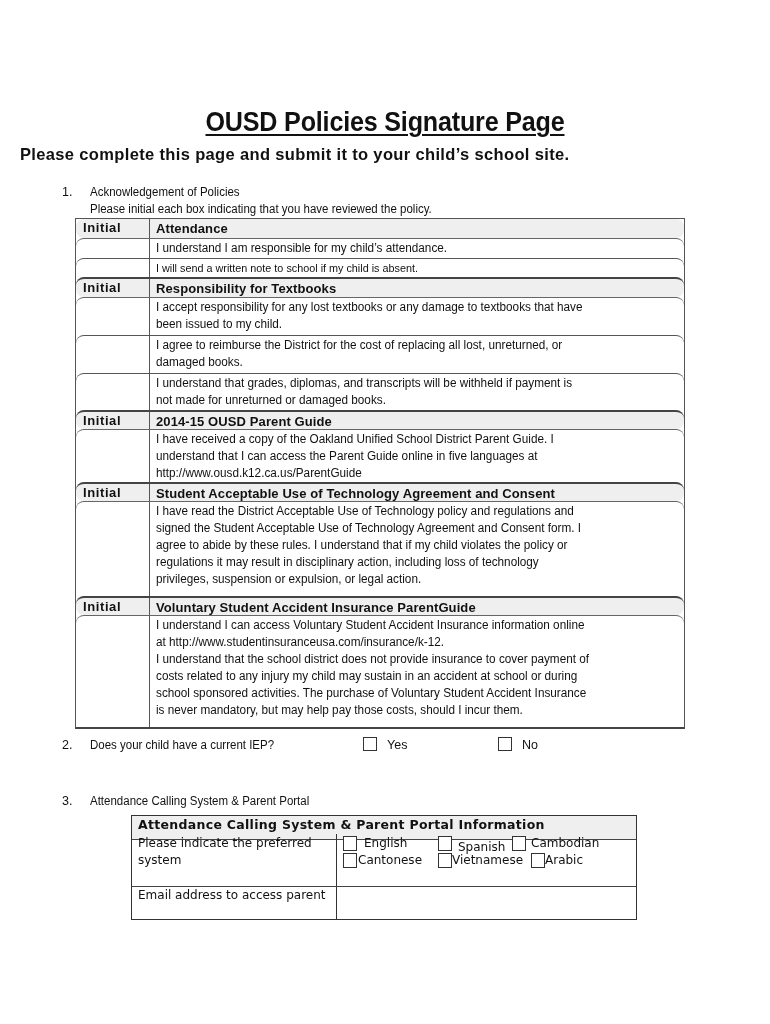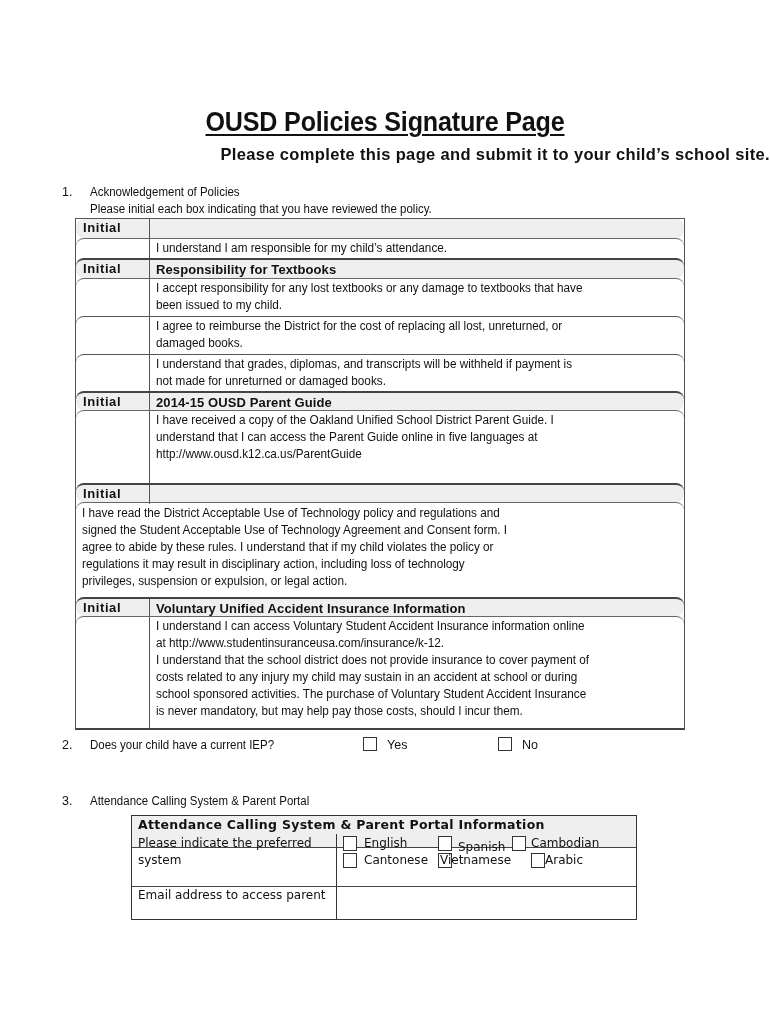--- a/index.html
+++ b/index.html
@@ -8,21 +8,21 @@
 
     .title {
       position: absolute; left: 0; width: 770px; top: 107px;
       text-align: center; font-size: 27px; font-weight: bold;
       text-decoration: underline; text-decoration-thickness: 2px;
       text-underline-offset: 3px; letter-spacing: -0.2px;
       transform: scaleX(0.93); transform-origin: center;
     }
     .subtitle {
       position: absolute; left: 0; width: 770px; top: 145px;
-      text-align: right; font-size: 16.5px; font-weight: bold; letter-spacing: 0.35px;
+      text-align: left; font-size: 16.5px; font-weight: bold; letter-spacing: 0.35px;
       padding-left: 20px;
     }
 
     .section-num { position: absolute; font-size: 12.5px; }
     .section-text { position: absolute; font-size: 12.5px; white-space: nowrap; transform: scaleX(0.92); transform-origin: left; }
 
     
     .policy-table {
       position: absolute; left: 75px; top: 218px; width: 610px;
       border: 1.5px solid #555; border-bottom: 2px solid #444;
@@ -49,21 +49,21 @@
       position: absolute; width: 14px; height: 14px; border: 1px solid #333; background: #fff;
     }
     .cb-label { position: absolute; font-size: 12.5px; }
 
     
     .att-table {
       position: absolute; left: 131px; top: 815px; width: 506px; height: 105px;
       border: 1px solid #333;
     }
     .att-head {
-      position: absolute; left: 0; top: 0; width: 100%; height: 32px;
+      position: absolute; left: 0; top: 0; width: 100%; height: 24px;
       background: #efefef; border-bottom: 1px solid #444;
       font-size: 12.5px; font-weight: bold; padding-left: 6px; line-height: 18px; letter-spacing: 0.3px;
       font-family: "DejaVu Sans", sans-serif; white-space: nowrap;
     }
     .att-divider { position: absolute; left: 204px; top: 18px; width: 1px; height: 86px; background: #333; }
     .att-row-line { position: absolute; left: 0; top: 70px; width: 100%; height: 1px; background: #444; }
     .att-label {
       position: absolute; left: 6px; width: 196px; font-size: 12px; line-height: 17px;
       font-family: "DejaVu Sans", sans-serif;
     }
@@ -77,27 +77,34 @@
 <div class="subtitle">Please complete this page and submit it to your child’s school site.</div>
 
 <div class="section-num" style="left:62px; top:185px;">1.</div>
 <div class="section-text" style="left:90px; top:185px;">Acknowledgement of Policies</div>
 <div class="section-text" style="left:90px; top:202px;">Please initial each box indicating that you have reviewed the policy.</div>
 
 <div class="policy-table">
 
   <div class="prow header" style="height:19px;">
     <div class="pcell-init">Initial</div>
+    <div class="pcell-text head">Attendance</div>
   </div>
   <div class="prow after-header" style="height:20px;">
     <div class="pcell-init"></div>
     <div class="pcell-text">
         <span class="line narrow">I understand I am responsible for my child’s attendance.</span>
       </div>
   </div>
+  <div class="prow" style="height:19px;">
+    <div class="pcell-init"></div>
+    <div class="pcell-text small">
+        <span class="line narrow">I will send a written note to school if my child is absent.</span>
+      </div>
+  </div>
 
   <div class="prow header" style="height:20px;">
     <div class="pcell-init">Initial</div>
     <div class="pcell-text head">Responsibility for Textbooks</div>
   </div>
   <div class="prow after-header" style="height:38px;justify-content:center;">
     <div class="pcell-init"></div>
     <div class="pcell-text">
       <span class="line narrow">I accept responsibility for any lost textbooks or any damage to textbooks that have</span>
       <span class="line narrow">been issued to my child.</span>
@@ -115,46 +122,47 @@
     <div class="pcell-text">
       <span class="line narrow">I understand that grades, diplomas, and transcripts will be withheld if payment is</span>
       <span class="line narrow">not made for unreturned or damaged books.</span>
     </div>
   </div>
 
   <div class="prow header" style="height:19px;">
     <div class="pcell-init">Initial</div>
     <div class="pcell-text head">2014-15 OUSD Parent Guide</div>
   </div>
-  <div class="prow after-header" style="height:73px;">
+  <div class="prow after-header" style="height:53px;">
     <div class="pcell-init"></div>
     <div class="pcell-text">
       <span class="line narrow">I have received a copy of the Oakland Unified School District Parent Guide. I</span>
       <span class="line narrow">understand that I can access the Parent Guide online in five languages at</span>
       <span class="line narrow">http://www.ousd.k12.ca.us/ParentGuide</span>
     </div>
   </div>
 
   <div class="prow header" style="height:19px;">
     <div class="pcell-init">Initial</div>
-  </div>
-  <div class="prow after-header" style="height:95px;flex-direction:column;">
+    <div class="pcell-text head">Student Acceptable Use of Technology Agreement and Consent</div>
+  </div>
+  <div class="prow after-header" style="height:95px;">
     <div class="pcell-init"></div>
     <div class="pcell-text">
       <span class="line narrow">I have read the District Acceptable Use of Technology policy and regulations and</span>
       <span class="line narrow">signed the Student Acceptable Use of Technology Agreement and Consent form.  I</span>
       <span class="line narrow">agree to abide by these rules. I understand that if my child violates the policy or</span>
       <span class="line narrow">regulations it may result in disciplinary action, including loss of technology</span>
       <span class="line narrow">privileges, suspension or expulsion, or legal action.</span>
     </div>
   </div>
 
   <div class="prow header" style="height:19px;">
     <div class="pcell-init">Initial</div>
-    <div class="pcell-text head">Voluntary Unified Accident Insurance Information</div>
+    <div class="pcell-text head">Voluntary Student Accident Insurance ParentGuide</div>
   </div>
   <div class="prow after-header" style="height:112px;">
     <div class="pcell-init"></div>
     <div class="pcell-text">
       <span class="line narrow">I understand I can access Voluntary Student Accident Insurance information online</span>
       <span class="line narrow">at http://www.studentinsuranceusa.com/insurance/k-12.</span>
       <span class="line narrow">I understand that the school district does not provide insurance to cover payment of</span>
       <span class="line narrow">costs related to any injury my child may sustain in an accident at school or during</span>
       <span class="line narrow">school sponsored activities.  The purchase of Voluntary Student Accident Insurance</span>
       <span class="line narrow">is never mandatory, but may help pay those costs, should I incur them.</span>
@@ -183,23 +191,23 @@
   </div>
 
   <div class="lang-cb" style="left:211px; top:20px;"></div>
   <div class="lang-opt" style="left:232px; top:20px;">English</div>
   <div class="lang-cb" style="left:306px; top:20px;"></div>
   <div class="lang-opt" style="left:326px; top:24px;">Spanish</div>
   <div class="lang-cb" style="left:380px; top:20px;"></div>
   <div class="lang-opt" style="left:399px; top:20px;">Cambodian</div>
 
   <div class="lang-cb" style="left:211px; top:37px;"></div>
-  <div class="lang-opt" style="left:226px; top:37px;padding-left:6px;">Cantonese</div>
+  <div class="lang-opt" style="left:226px; top:37px;">Cantonese</div>
   <div class="lang-cb" style="left:306px; top:37px;"></div>
-  <div class="lang-opt" style="left:308px; top:37px;">Vietnamese</div>
+  <div class="lang-opt" style="left:320px; top:37px;">Vietnamese</div>
   <div class="lang-cb" style="left:399px; top:37px;"></div>
   <div class="lang-opt" style="left:413px; top:37px;">Arabic</div>
 
   <div class="att-label" style="top:71px;">
     <div>Email address to access parent</div>
   </div>
   <div style="position:absolute; left:205px; top:71px; width:300px; height:33px;"></div>
 </div>
 
 </body></html>

